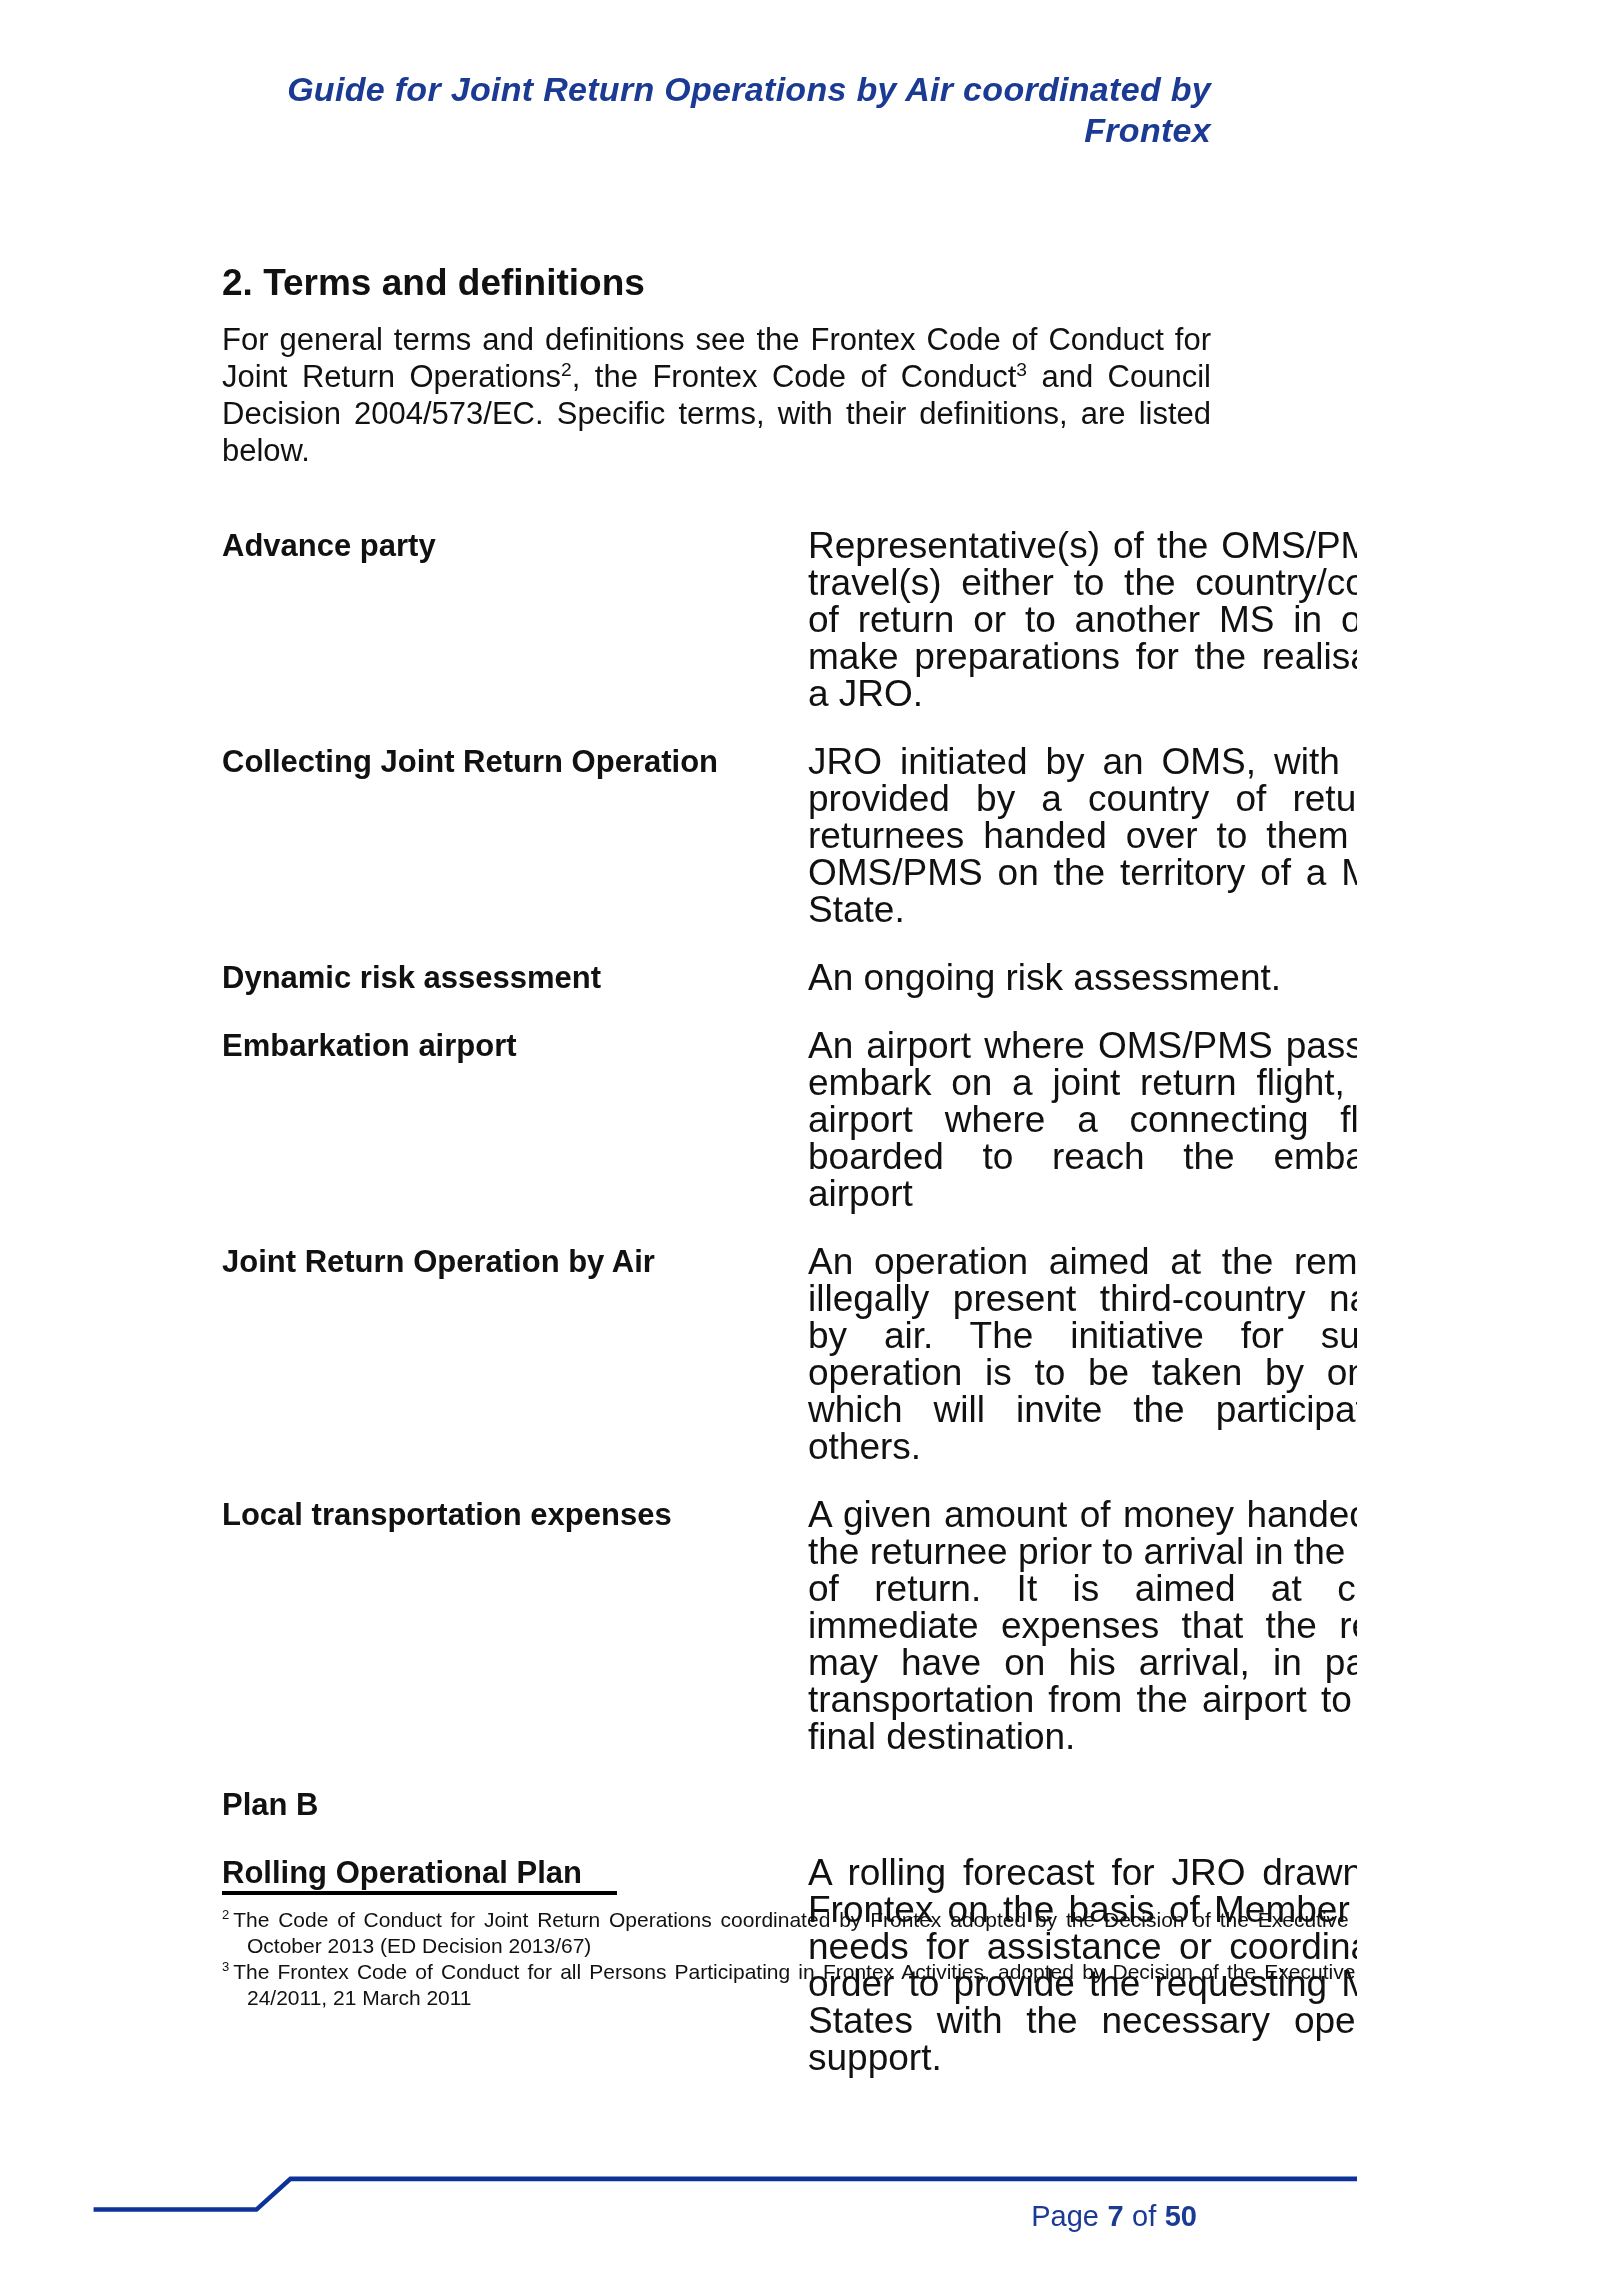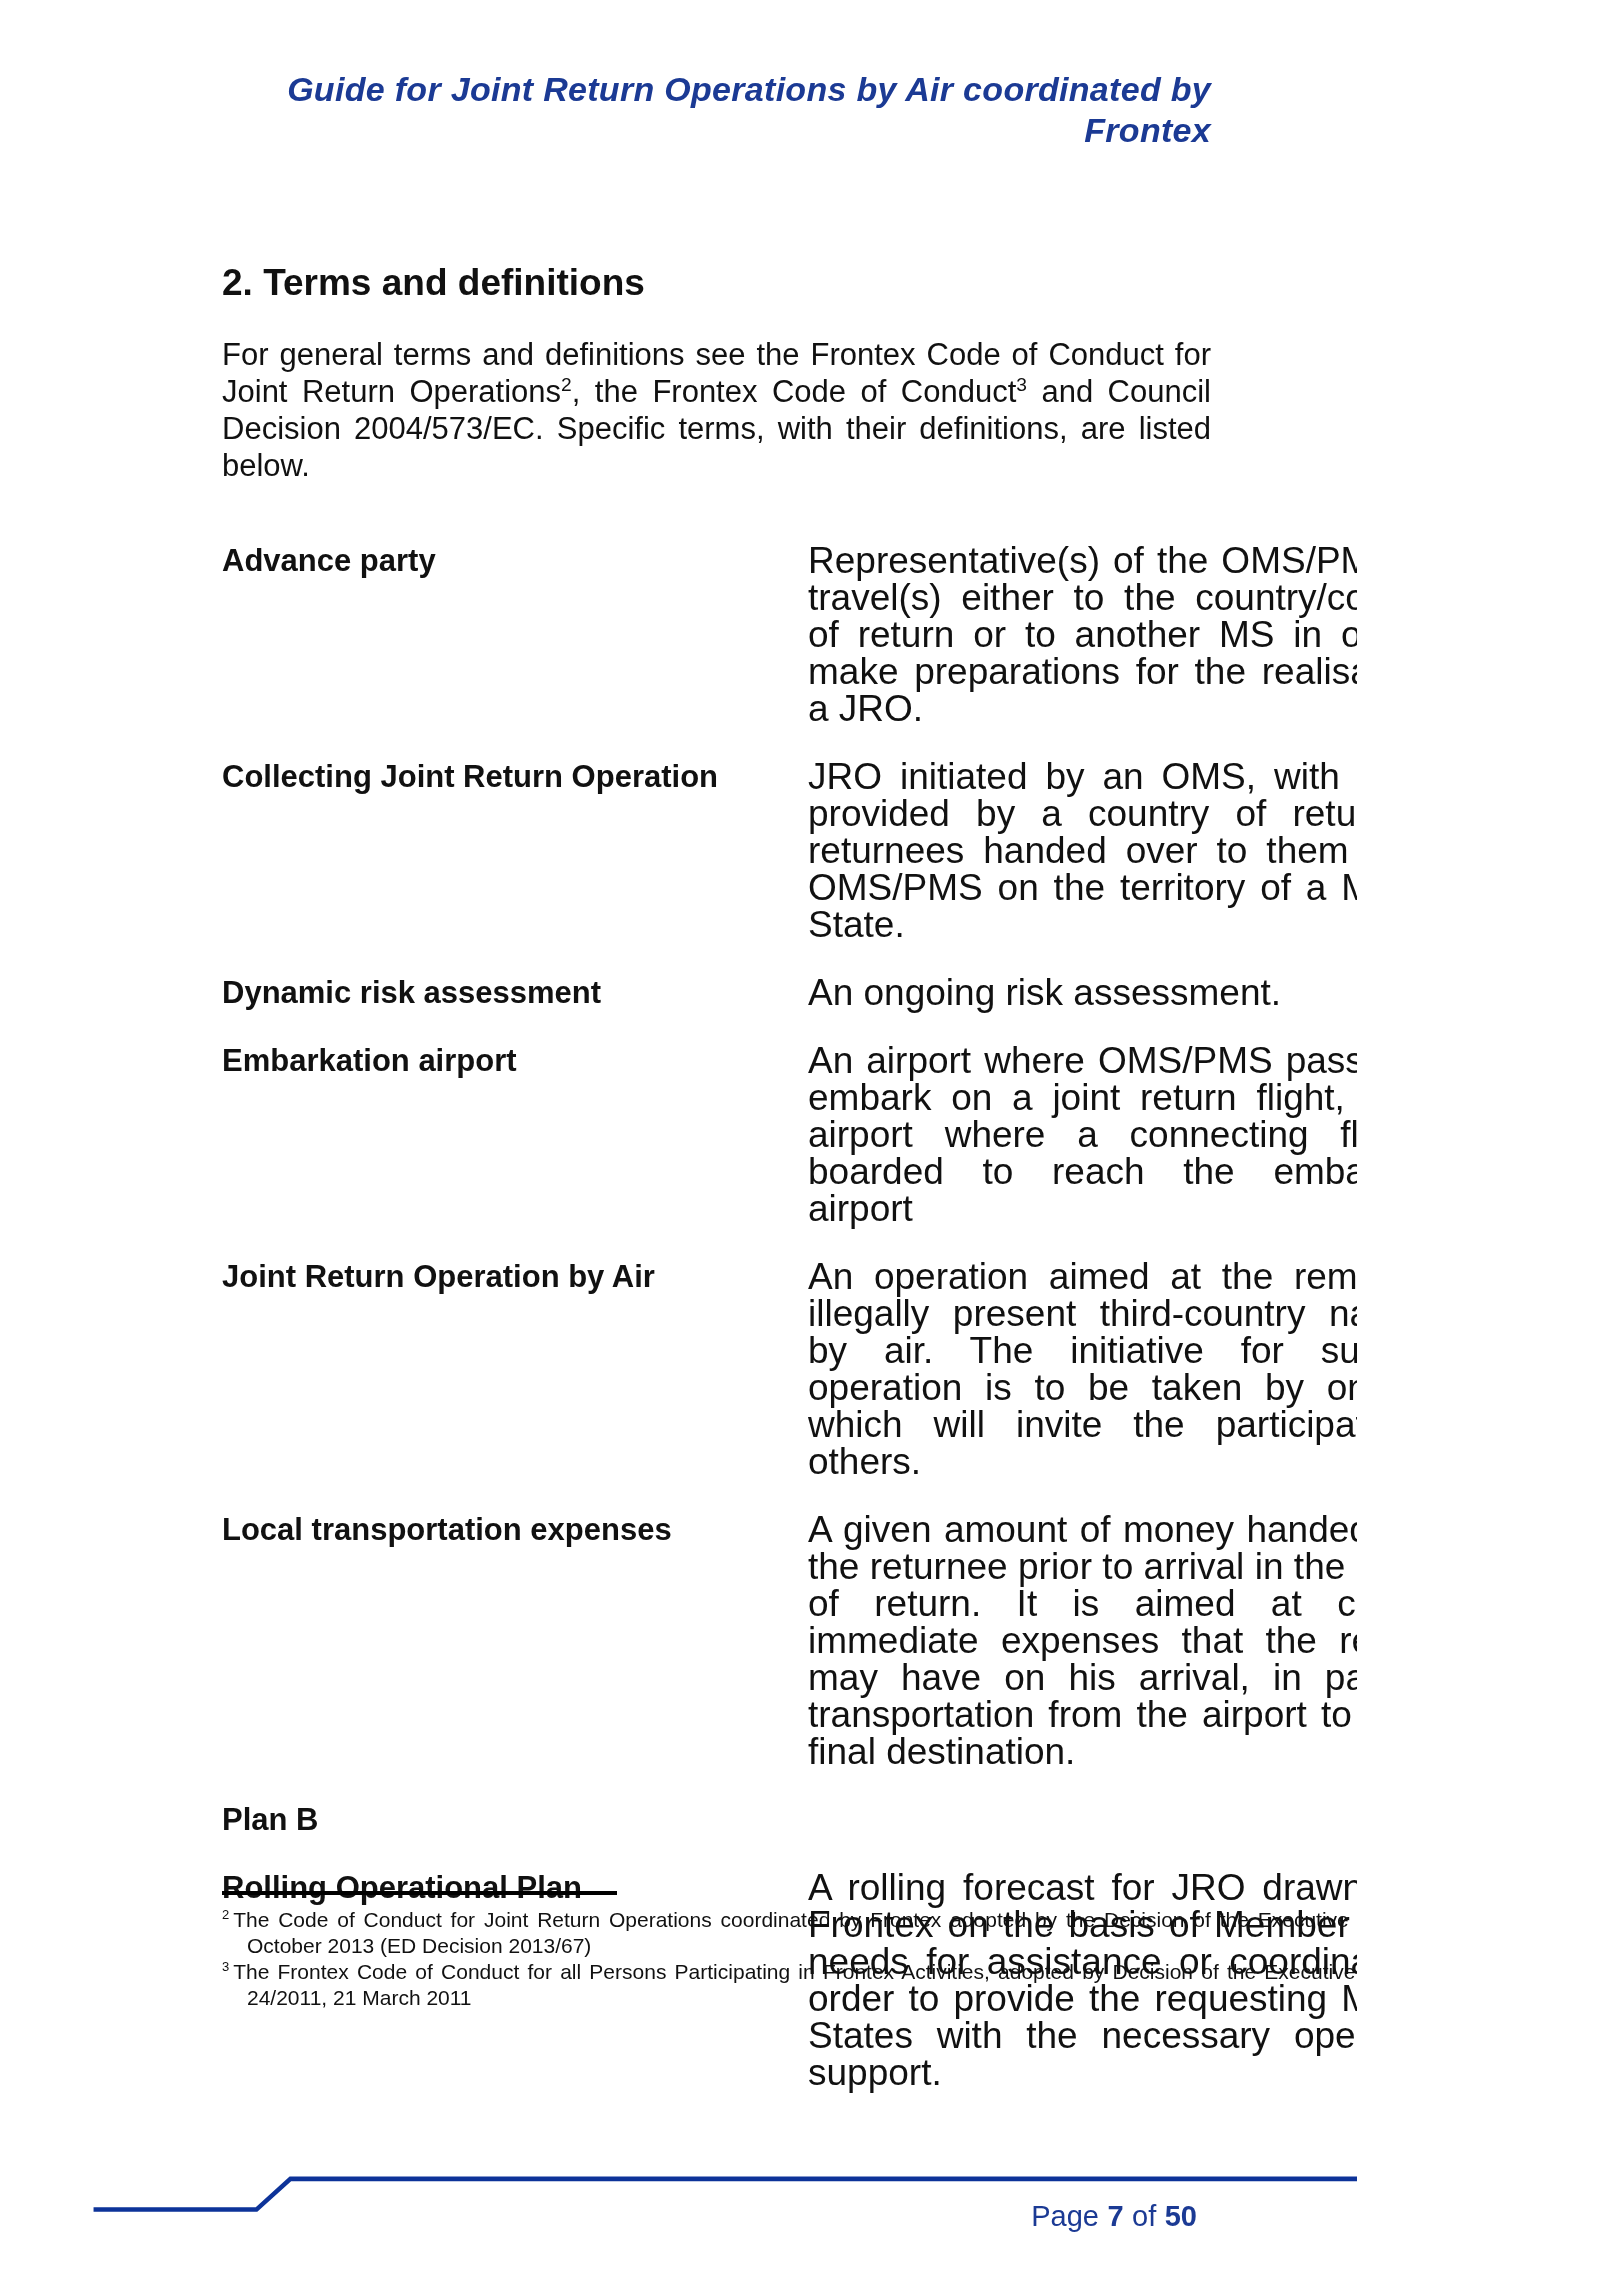--- a/index.html
+++ b/index.html
@@ -28,21 +28,21 @@
     letter-spacing: 0.3px;
   }
   .section-heading {
     margin-top: 110px;
     font-size: 37px;
     line-height: 43px;
     font-weight: bold;
     color: #111111;
   }
   .intro {
-    margin-top: 32px;
+    margin-top: 17px;
     font-size: 31px;
     line-height: 37px;
     text-align: justify;
   }
   .intro sup, .footnote sup {
     font-size: 62%;
     vertical-align: super;
     line-height: 0;
   }
   .terms { margin-top: 58px; }

